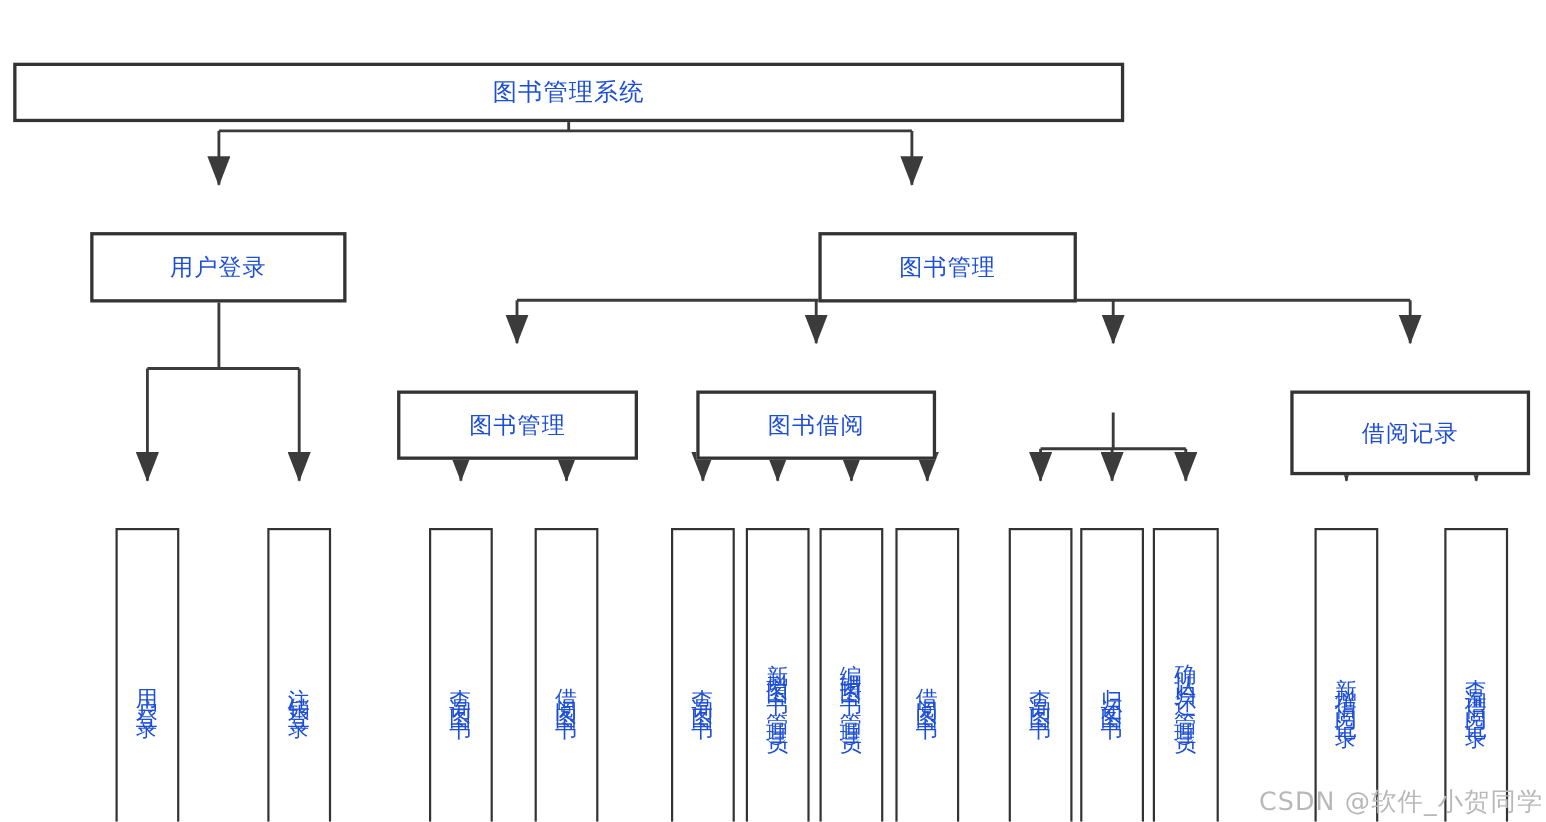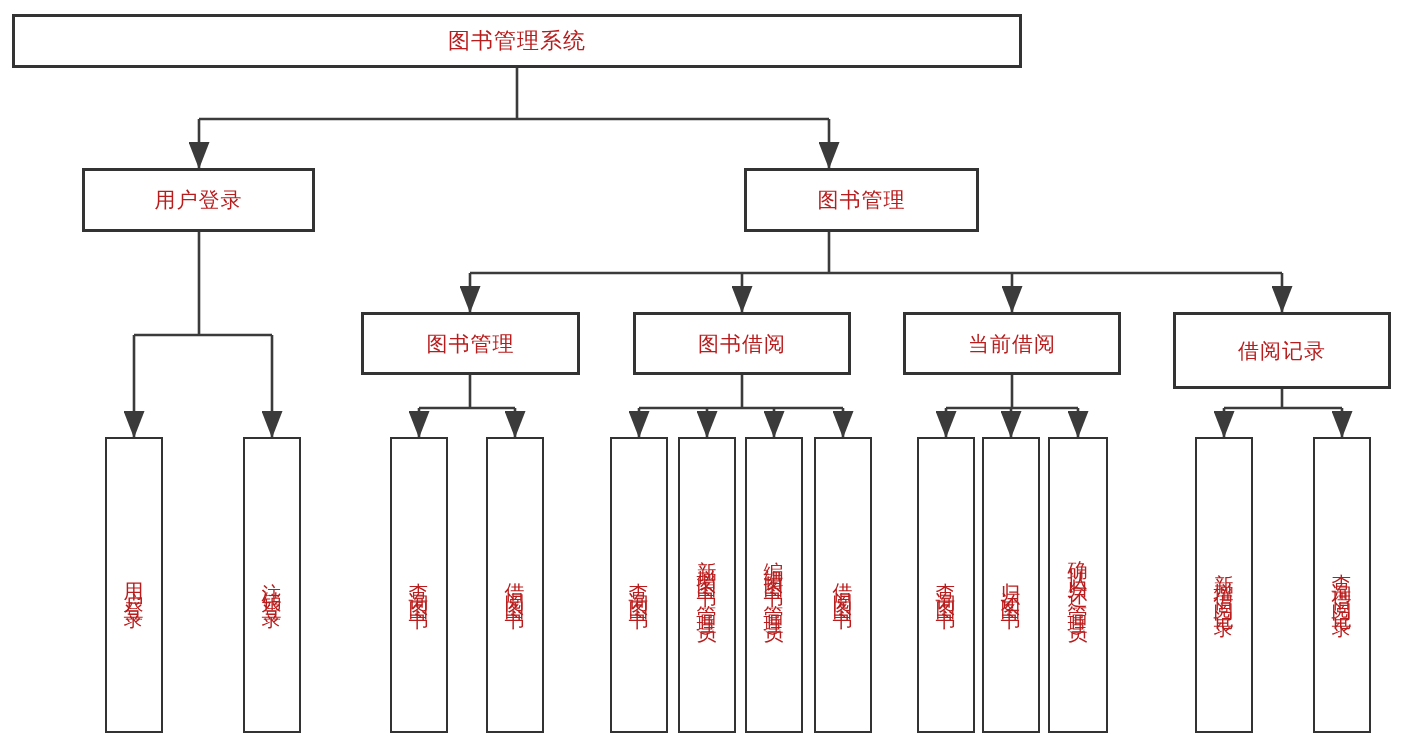--- a/index.html
+++ b/index.html
@@ -23,24 +23,25 @@
   .ln { stroke: #3b3b3b; stroke-width: 2.6; fill: none; }
   .ar { marker-end: url(#ah); }
   .box {
     position: absolute;
     box-sizing: border-box;
     background: #ffffff;
     border: 3px solid #333333;
     display: flex;
     align-items: center;
     justify-content: center;
-    color: #b91c1c;
+    color: #1d4ed8;
     font-size: 21px;
     letter-spacing: 1px;
     white-space: nowrap;
+    margin-top: 43px;
   }
   .root-box { font-size: 22px; }
   .leaf {
     border-width: 2.5px;
     font-size: 20px;
   }
   .leaf span {
     writing-mode: vertical-rl;
     text-orientation: mixed;
     letter-spacing: 9px;
@@ -126,21 +127,20 @@
     <line class="ln ar" x1="1342" y1="408" x2="1342" y2="437"></line>
   </svg>
 
   <div class="box root-box b-root">图书管理系统</div>
 
   <div class="box b-login">用户登录</div>
   <div class="box b-mgmt">图书管理</div>
 
   <div class="box b-g1">图书管理</div>
   <div class="box b-g2">图书借阅</div>
-  <div class="box b-g3">当前借阅</div>
   <div class="box b-g4">借阅记录</div>
 
   <div class="box leaf l1">
     <span>用户登录</span>
   </div>
   <div class="box leaf l2">
     <span>注销登录</span>
   </div>
   <div class="box leaf l3">
     <span>查询图书</span>
@@ -169,13 +169,14 @@
   <div class="box leaf l11">
     <span>确认归还（管理员）</span>
   </div>
   <div class="box leaf l12">
     <span>新增借阅记录</span>
   </div>
   <div class="box leaf l13">
     <span>查询借阅记录</span>
   </div>
 
+  <div class="watermark">CSDN @软件_小贺同学</div>
 </div>
 
 </body></html>

